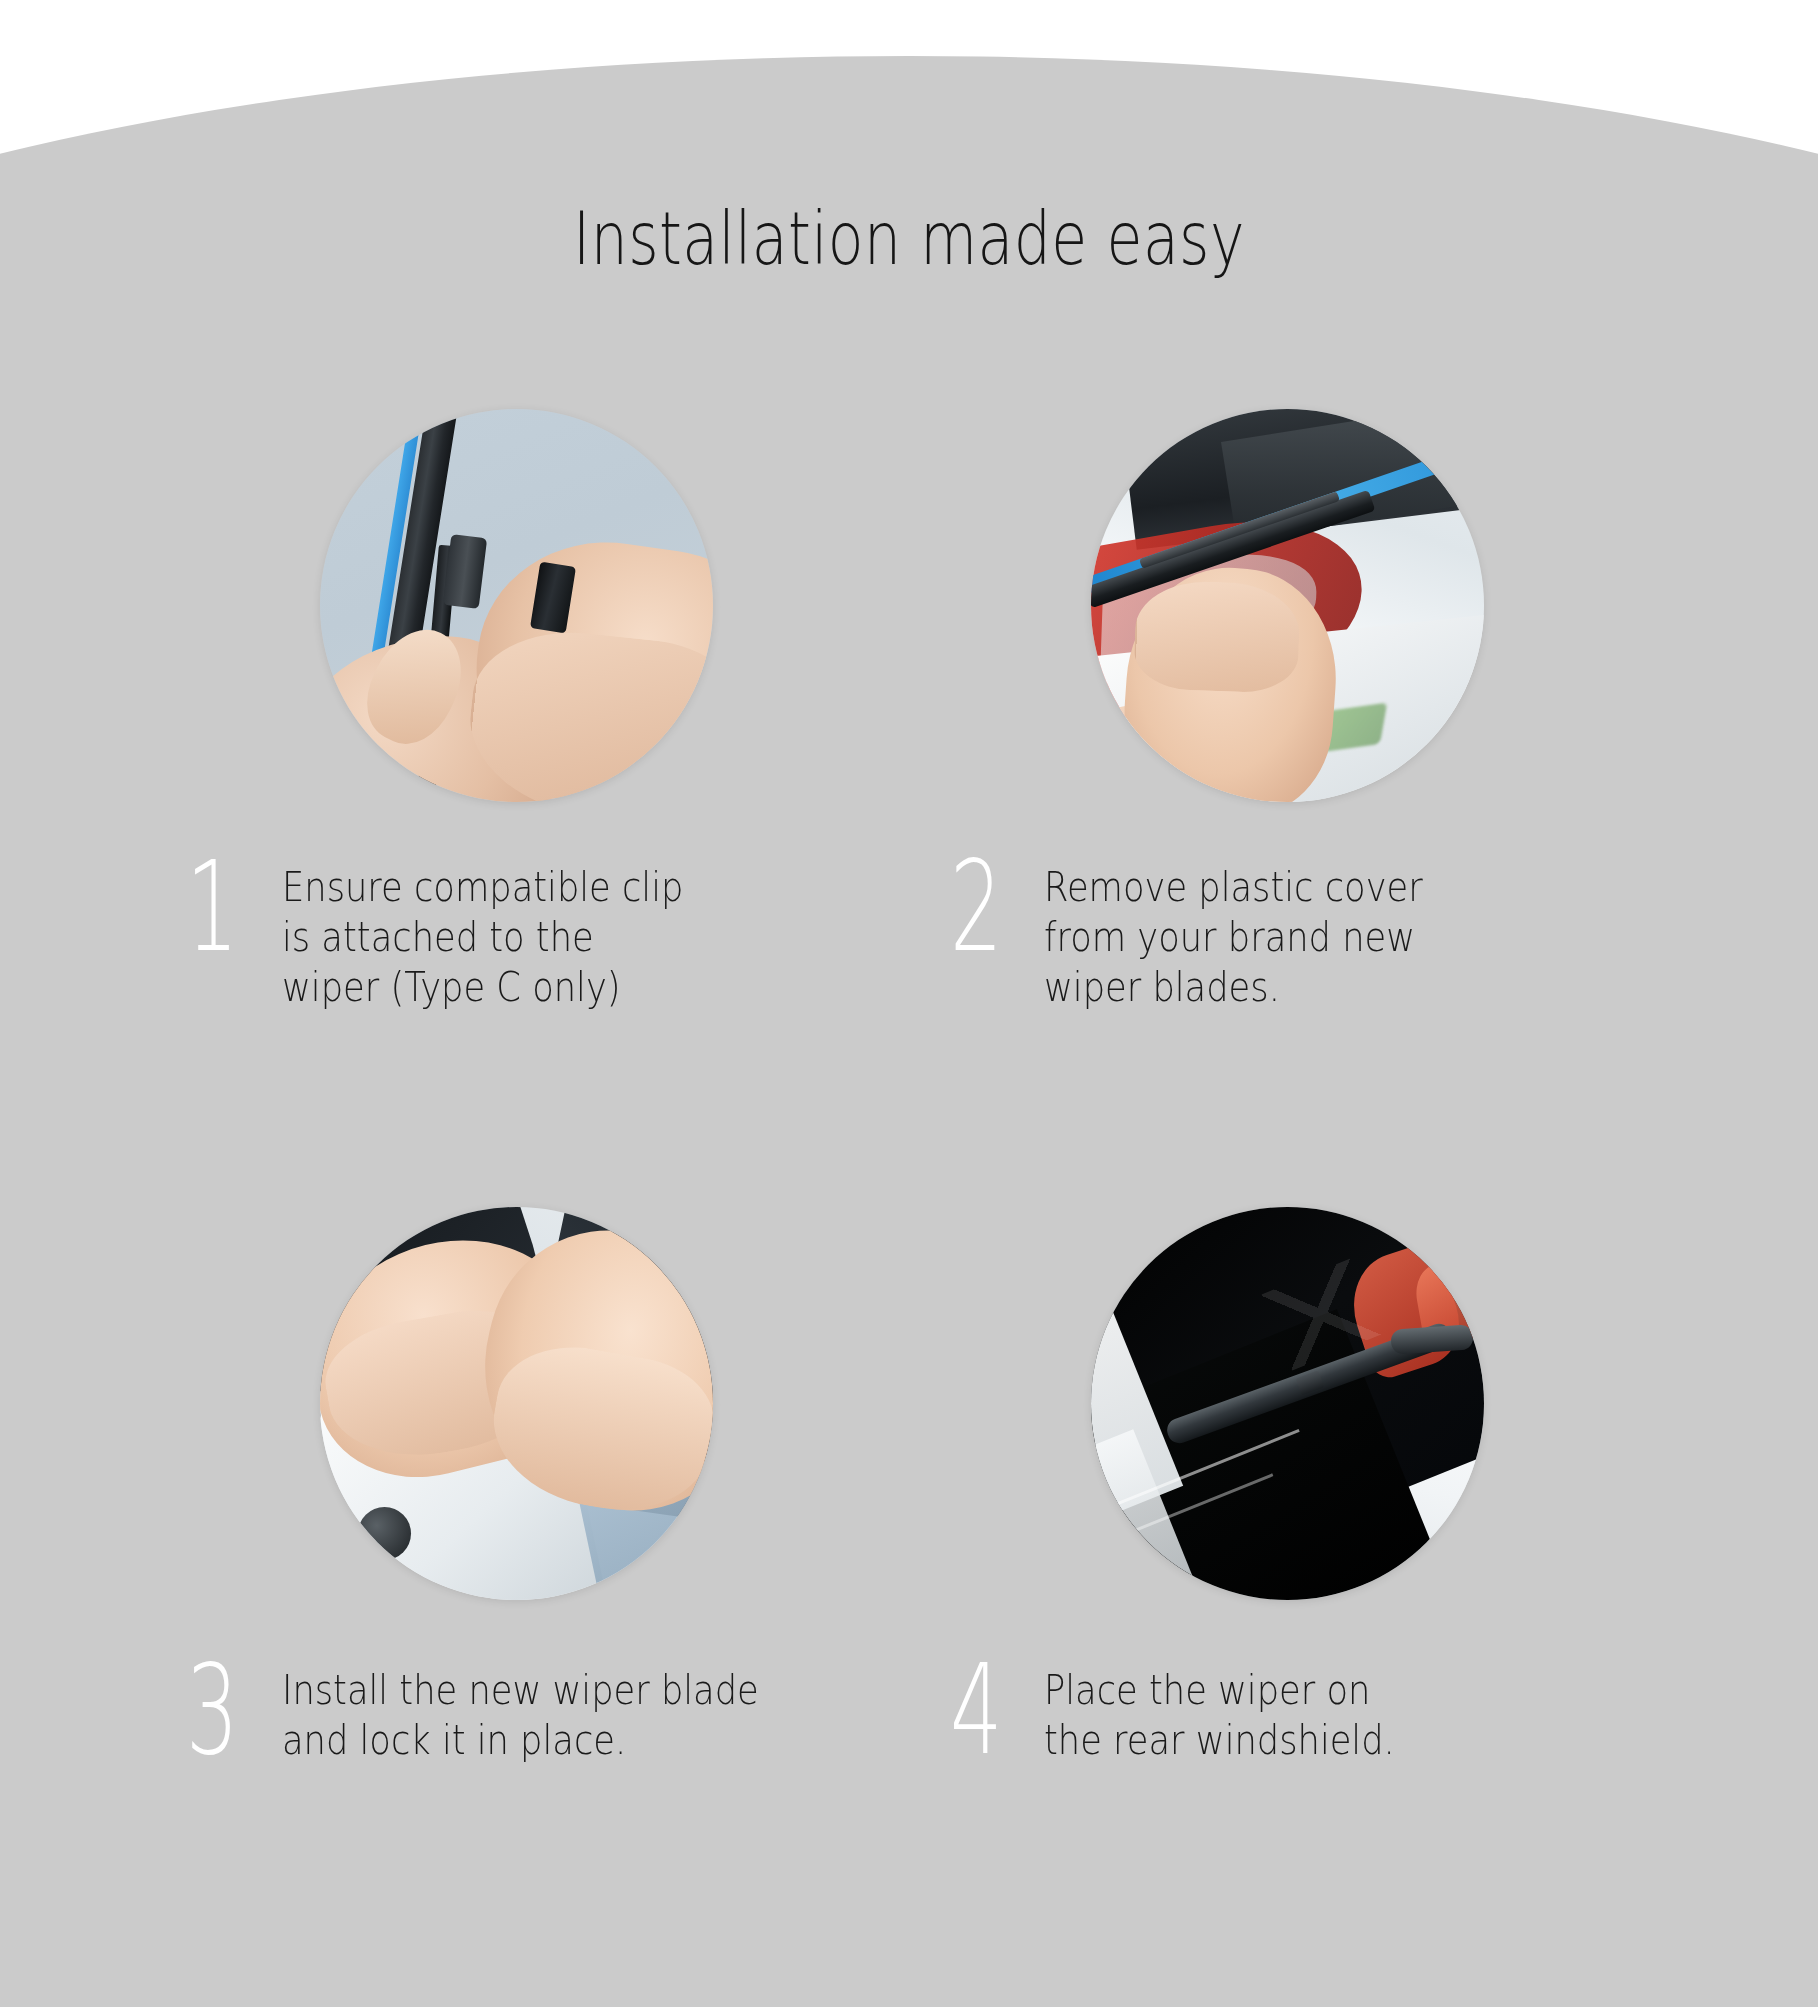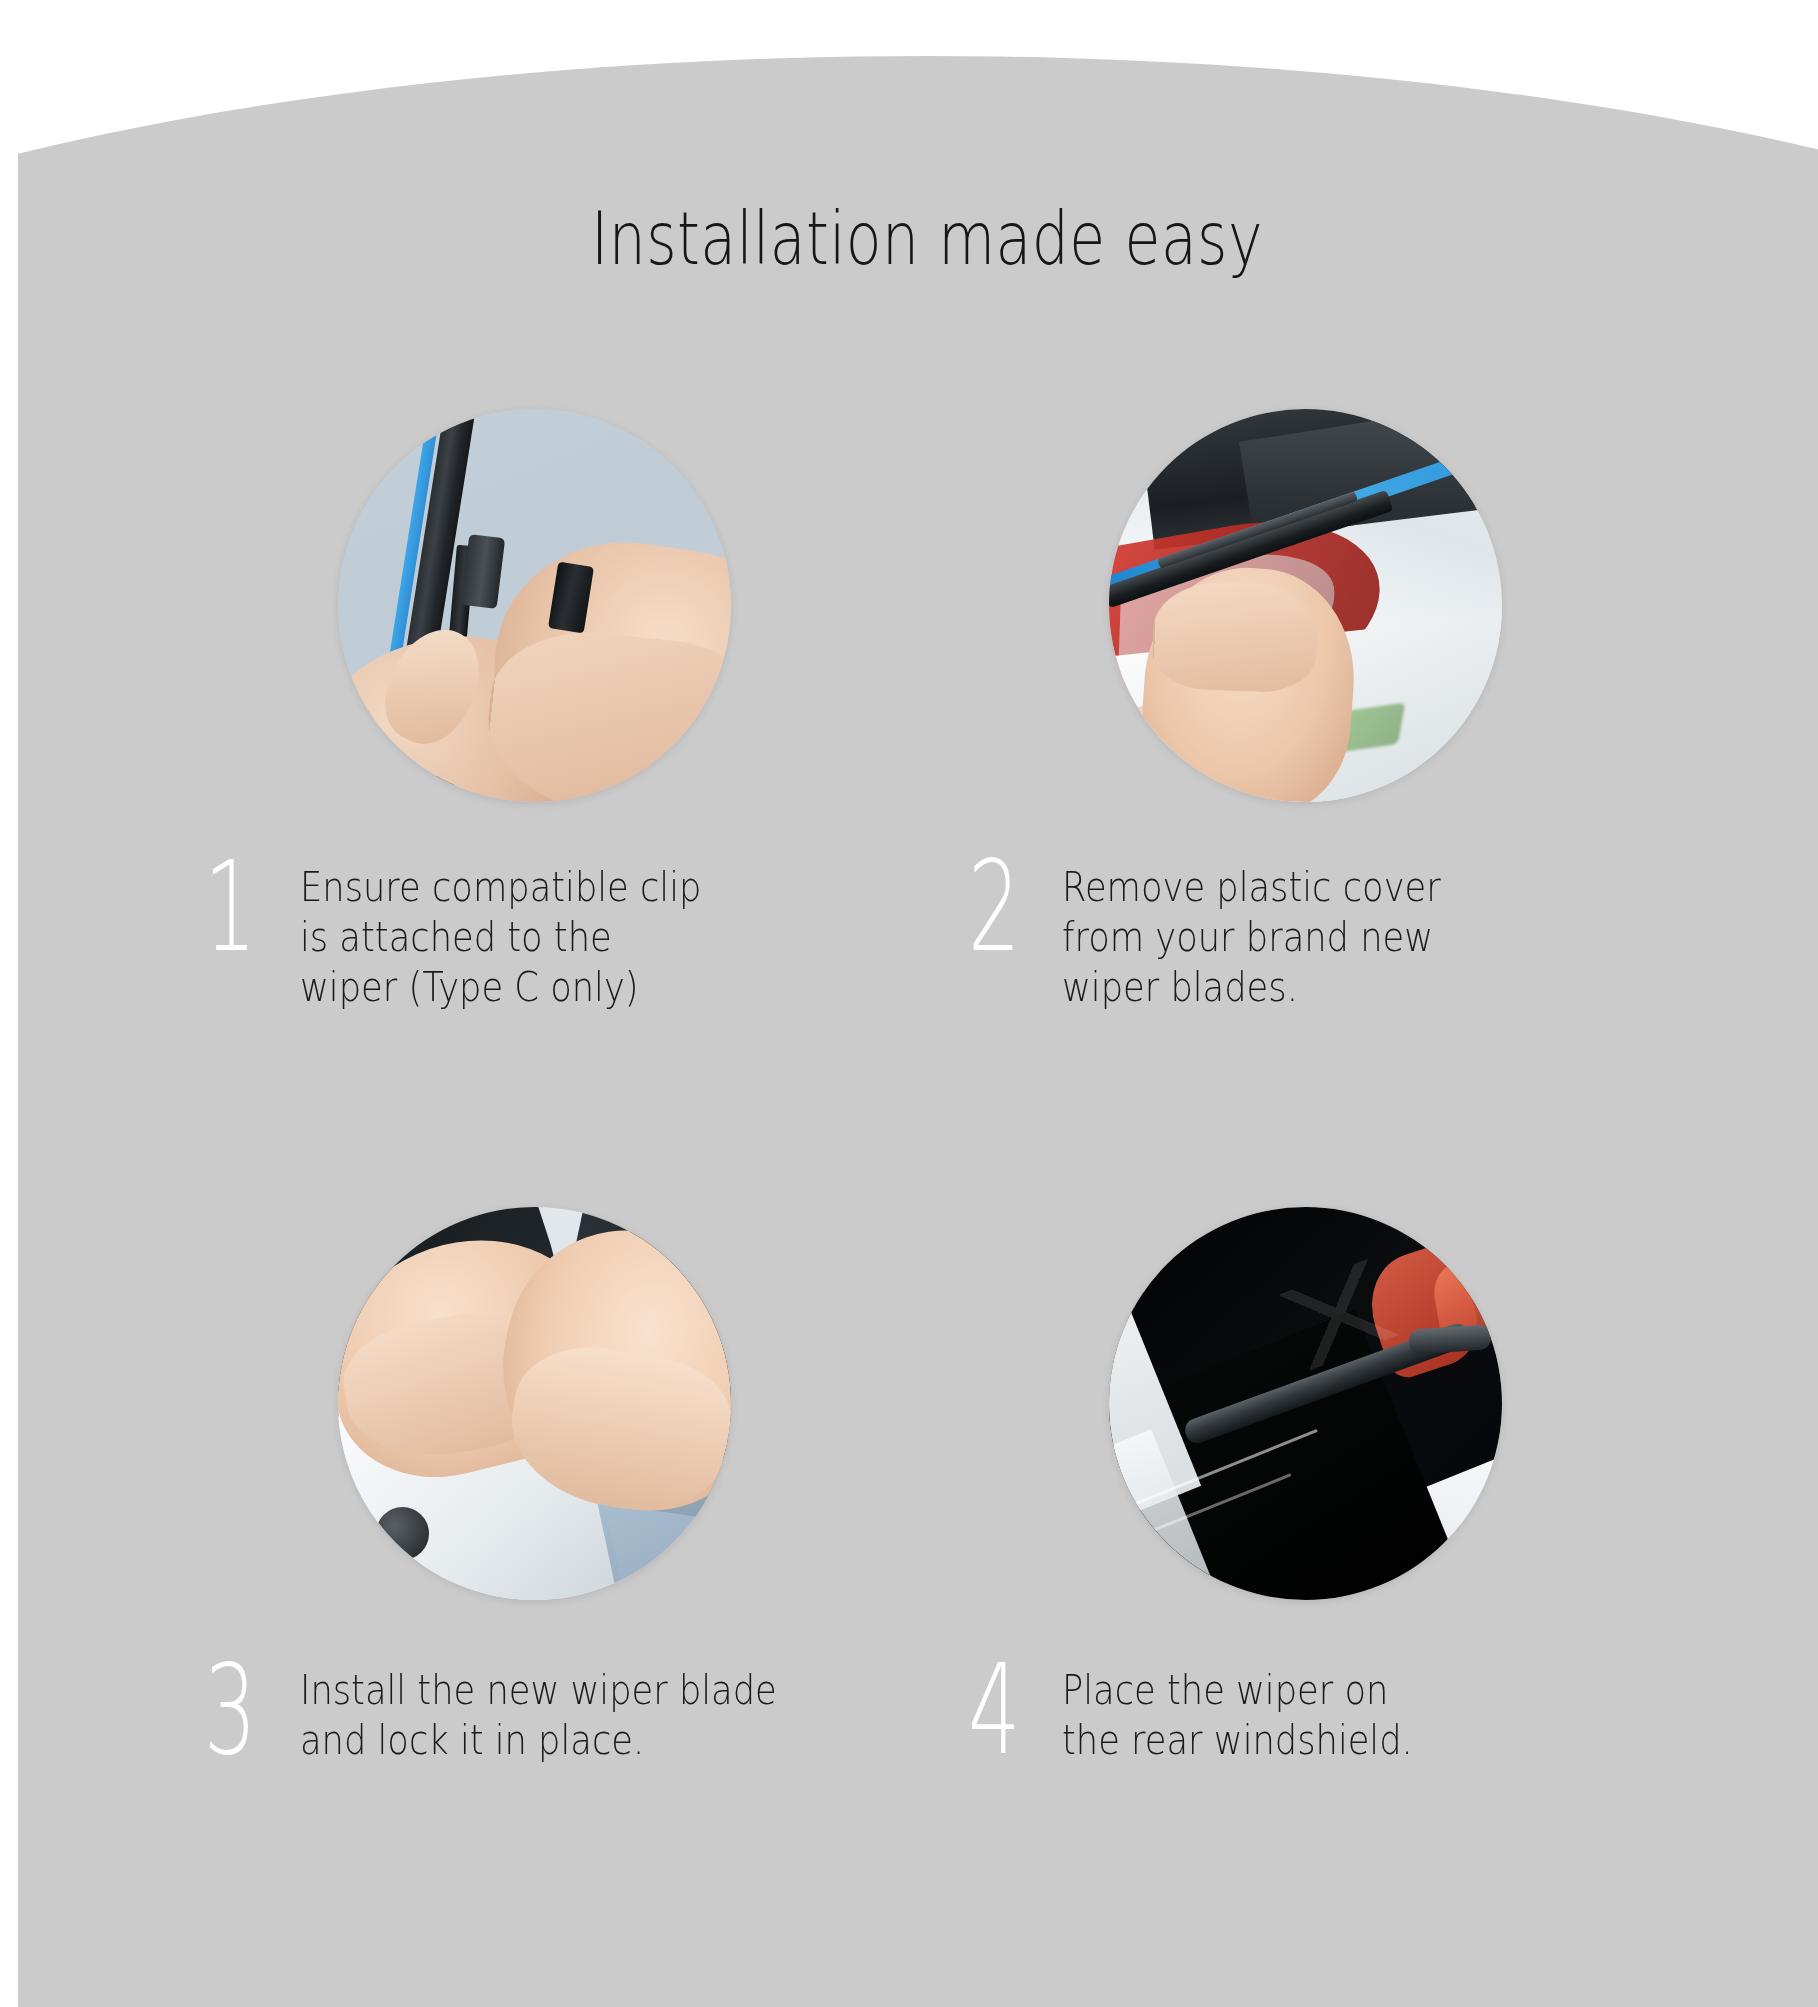--- a/index.html
+++ b/index.html
@@ -14,21 +14,20 @@
     overflow: hidden;
     position: relative;
   }
 
   
   #page {
     position: absolute;
     inset: 0;
     background: #ffffff;
     overflow: hidden;
-    margin-left: 18px;
   }
   #gray-panel {
     position: absolute;
     left: -564px;
     top: 56px;
     width: 2946px;
     height: 5091px;
     background: #cbcbcb;
     border-radius: 50% 50% 0 0 / 9% 9% 0 0;
   }

